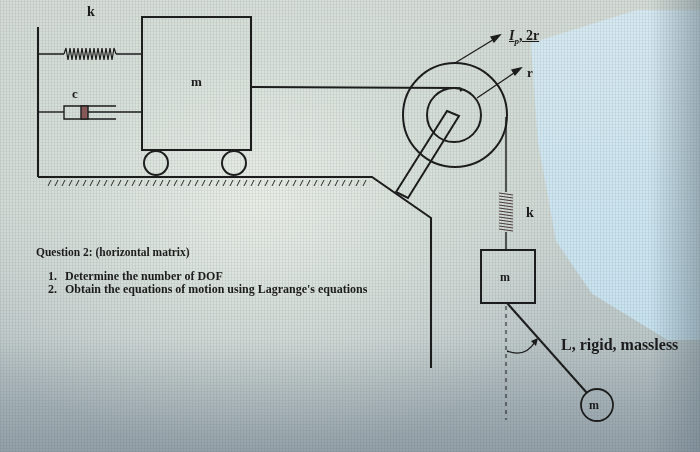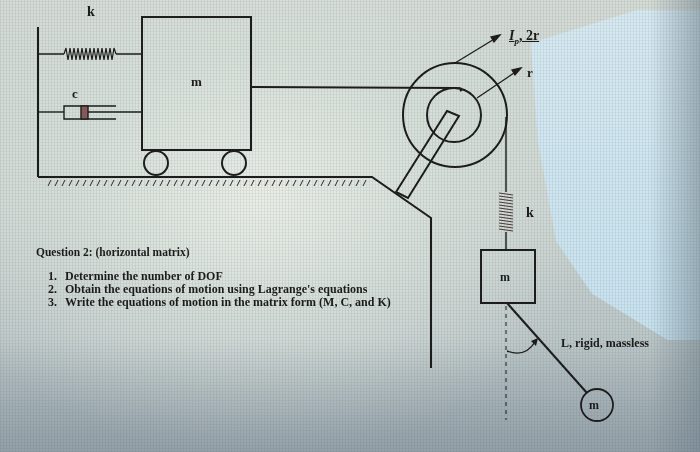--- a/index.html
+++ b/index.html
@@ -159,22 +159,21 @@
 
   <span class="lbl" style="left:87px; top:5px; font-size:14px;">k</span>
   <span class="lbl" style="left:72px; top:87px; font-size:13px;">c</span>
   <span class="lbl" style="left:191px; top:75px; font-size:13px;">m</span>
 
   <span class="lbl" style="left:509px; top:29px; font-size:14px; font-style:italic;text-decoration:underline;"><span>I</span><sub style="font-size:9px;">p</sub><span style="font-style:normal;">, 2r</span></span>
   <span class="lbl" style="left:527px; top:66px; font-size:13px;">r</span>
 
   <span class="lbl" style="left:526px; top:206px; font-size:14px;">k</span>
   <span class="lbl" style="left:500px; top:271px; font-size:12px;">m</span>
-  <span class="lbl" style="left:561px; top:337px; font-size:12px;">L, rigid, massless</span>
+  <span class="lbl" style="left:561px; top:337px; font-size:16px;">L, rigid, massless</span>
   <span class="lbl" style="left:589px; top:399px; font-size:12px;">m</span>
 
   <div class="q-title">Question 2: (horizontal matrix)</div>
   <ol class="q-list">
     <li><span class="num">1.</span><span>Determine the number of DOF</span></li>
     <li><span class="num">2.</span><span>Obtain the equations of motion using Lagrange's equations</span></li>
-    <li><span class="num">3.</span><span>Write the equations of motion in the matrix form (M, C, and K)</span></li>
   </ol>
 </div>
 
 </body></html>

